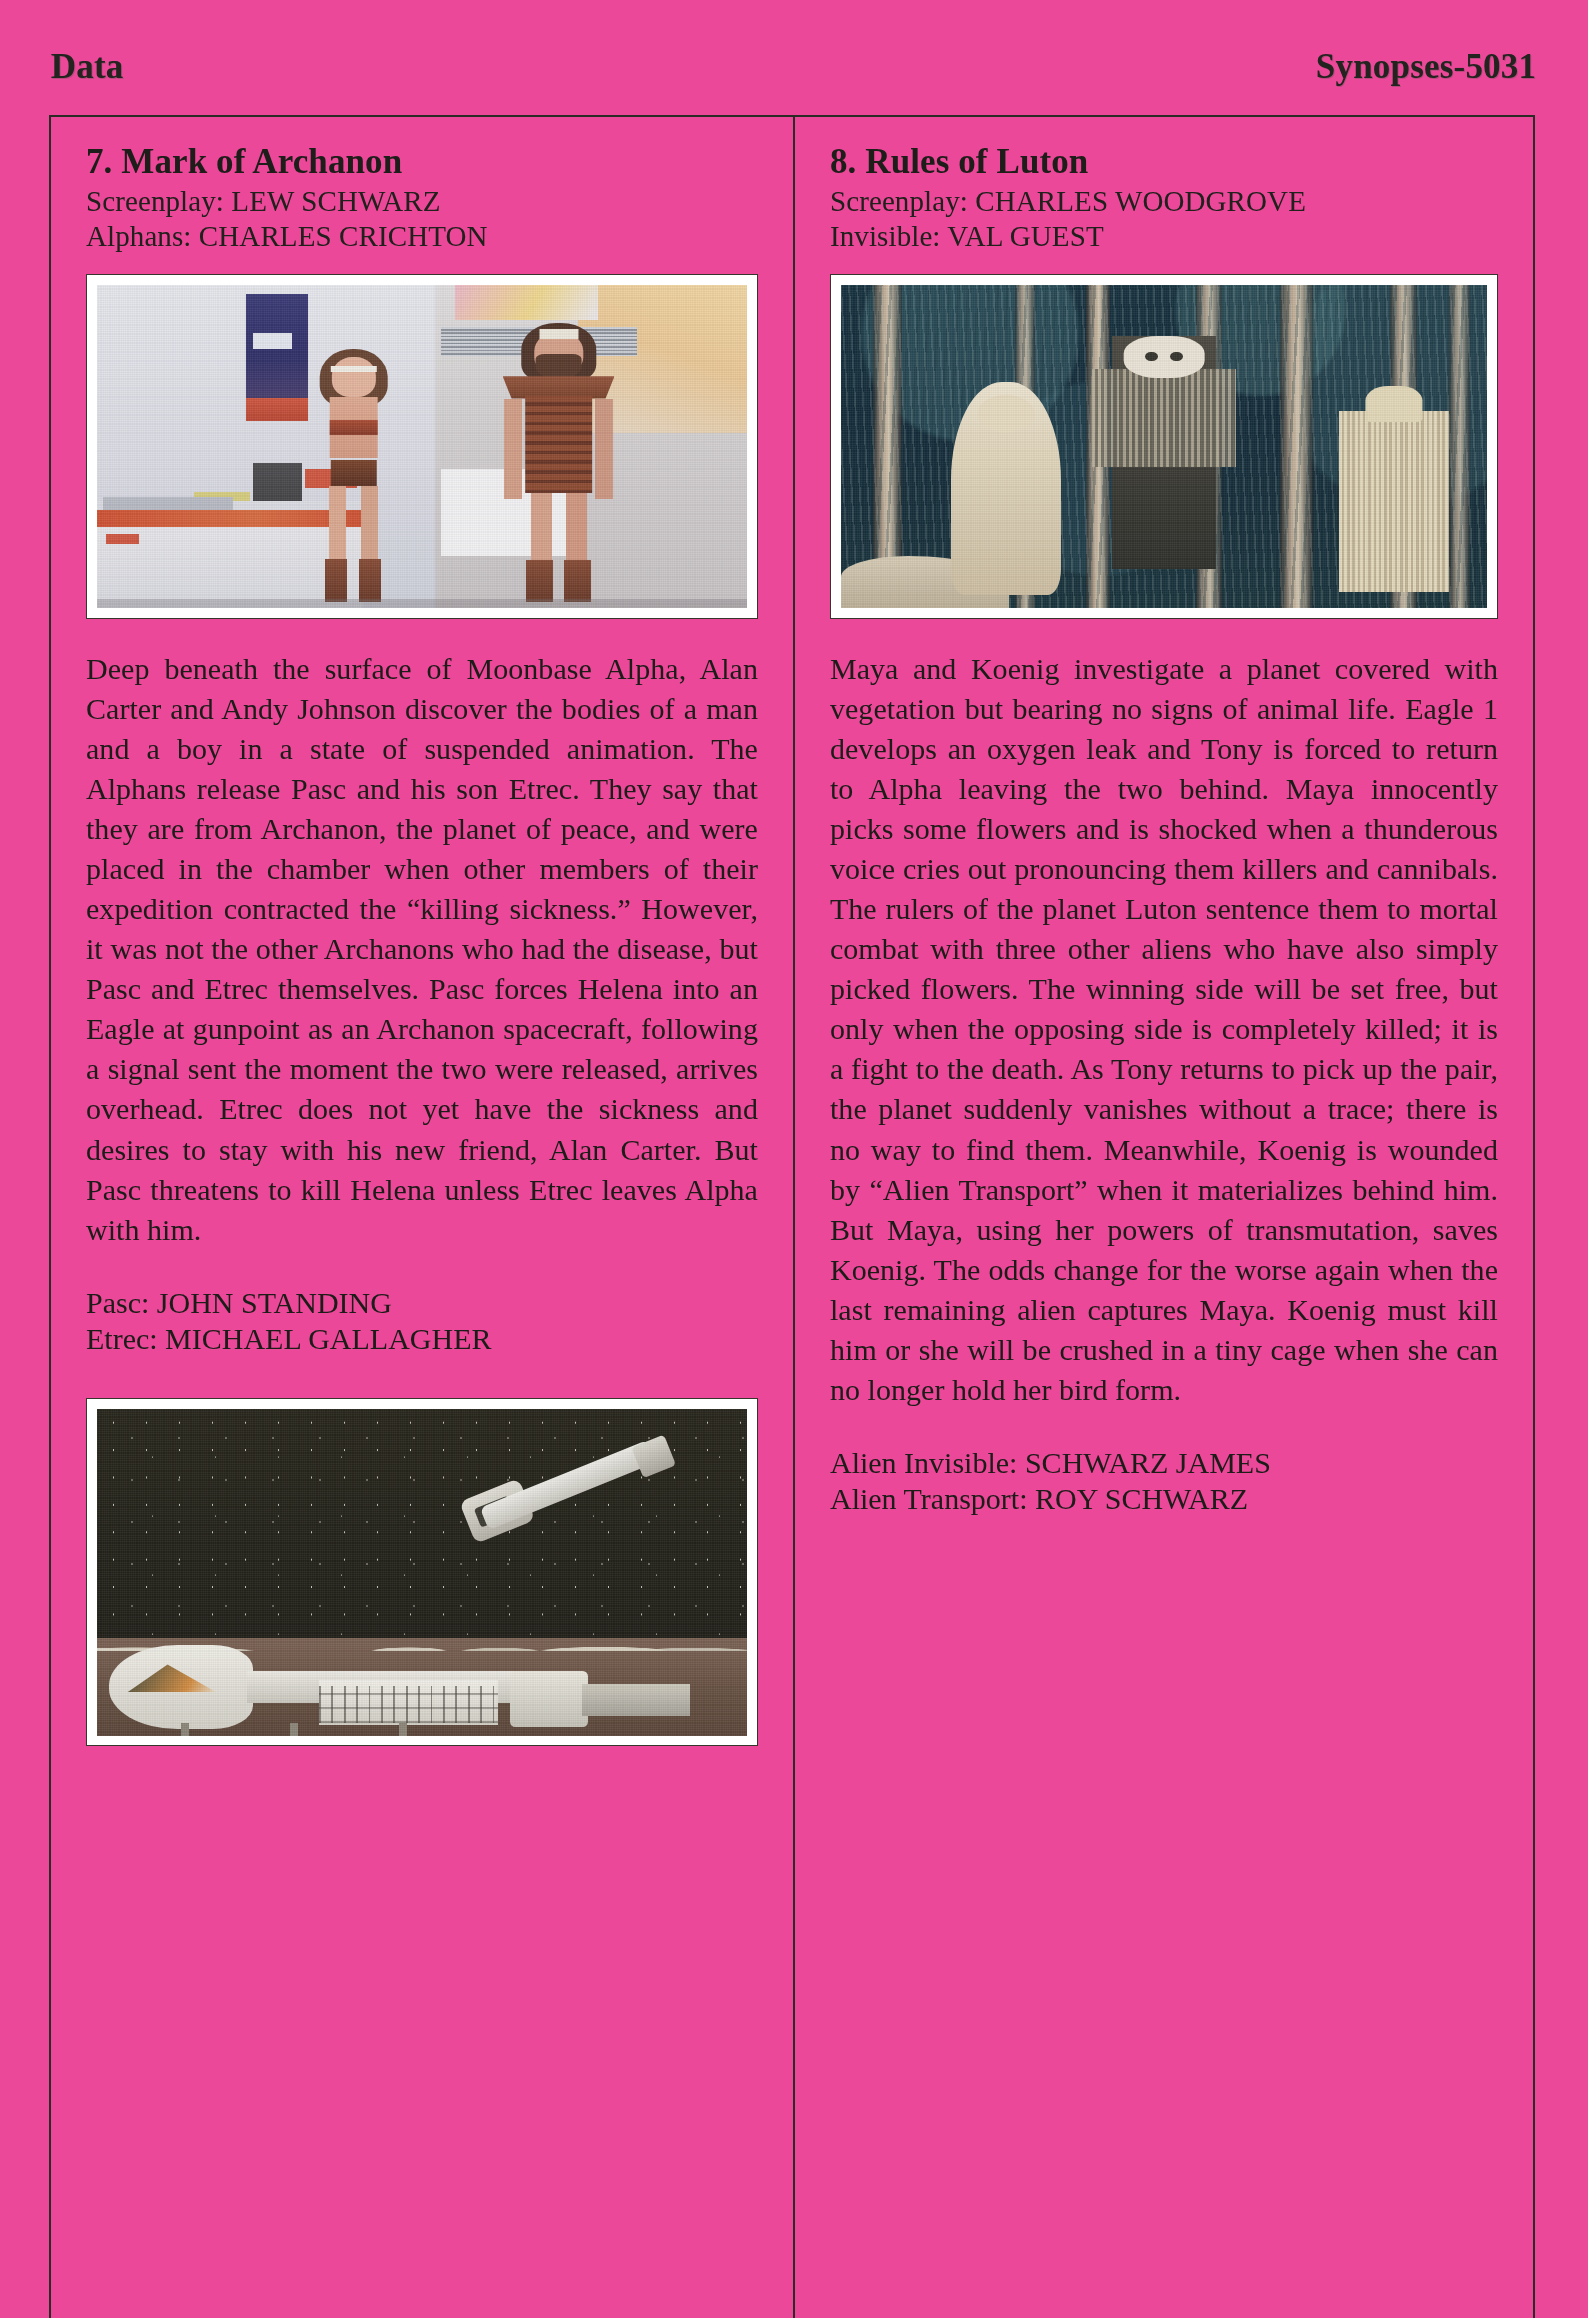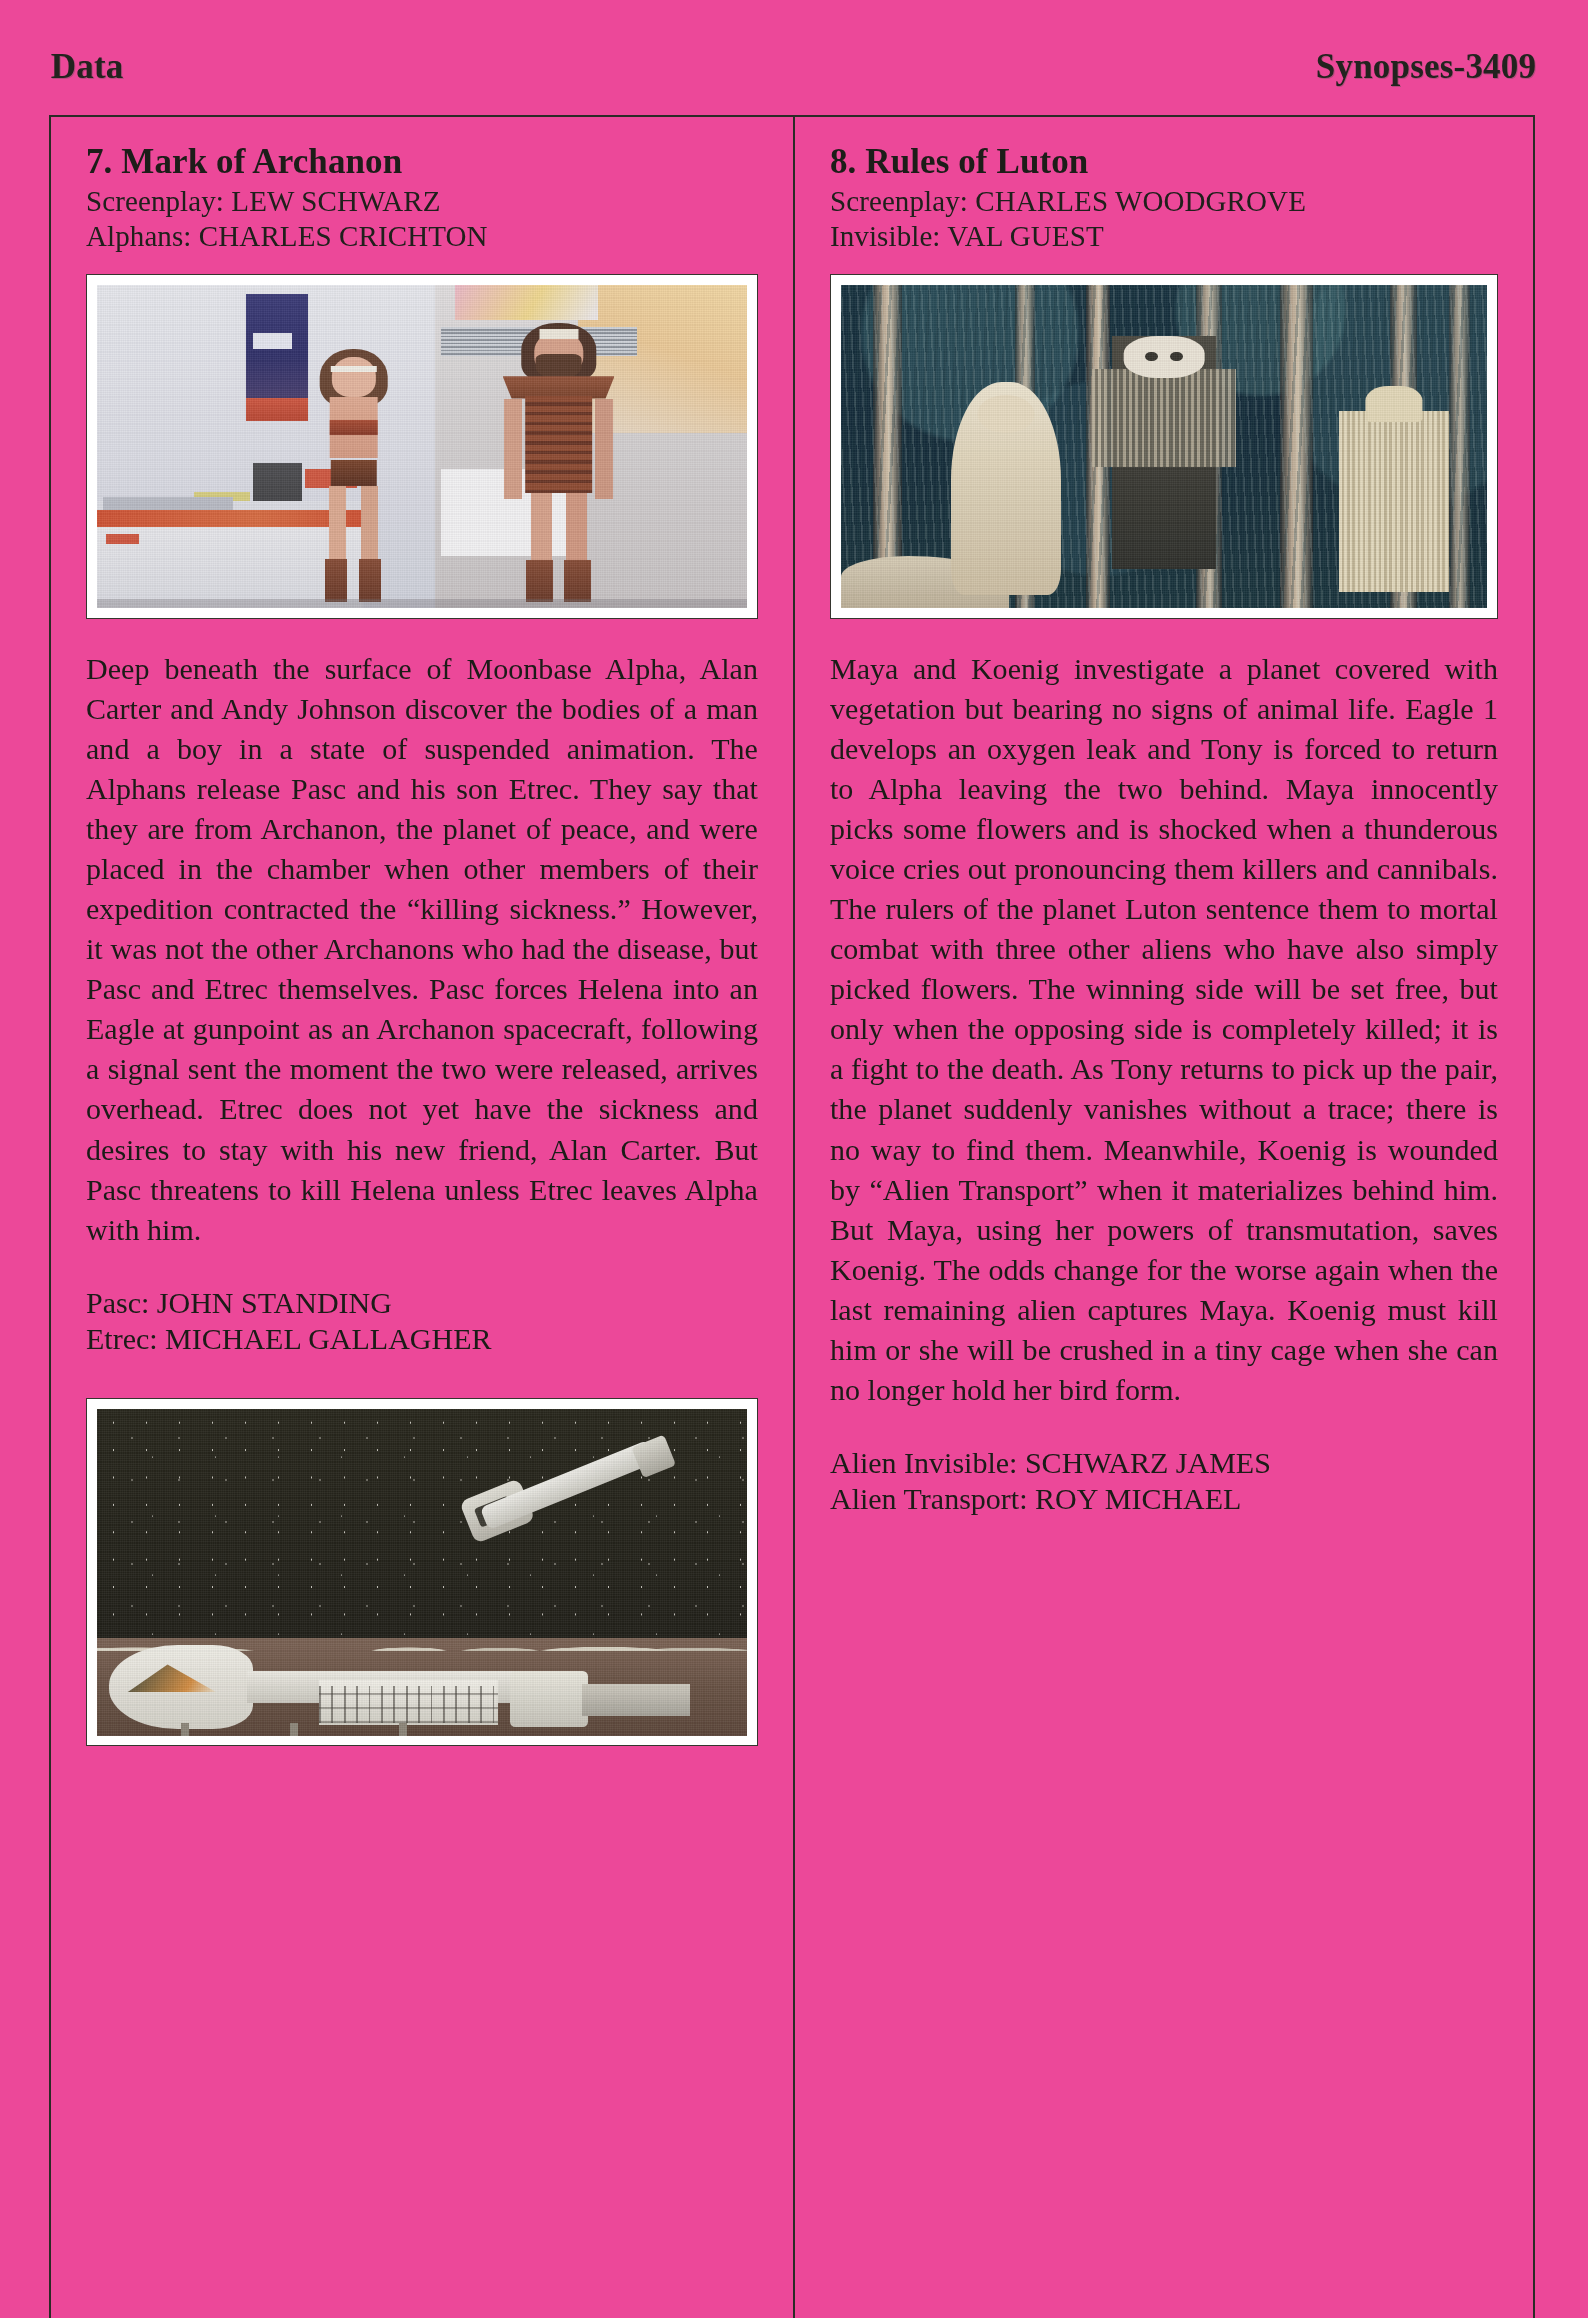--- a/index.html
+++ b/index.html
@@ -388,21 +388,21 @@
   }
   .cast div { white-space: nowrap; }
 </style>
 </head>
 <body>
 
 <div class="page">
 
   <div class="runhead">
     <span class="left">Data</span>
-    <span class="right">Synopses-3409</span>
+    <span class="right">Synopses-5031</span>
   </div>
 
   <div class="frame">
 
     <div class="col col-left">
 
       <h2 class="ep-title">7. Mark of Archanon</h2>
       <p class="credit">Screenplay: LEW SCHWARZ</p>
       <p class="credit">Alphans: CHARLES CRICHTON</p>
 
@@ -526,20 +526,20 @@
           </div>
 
           <div class="grain"></div>
         </div>
       </div>
 
       <p class="synopsis">Maya and Koenig investigate a planet covered with vegetation but bearing no signs of animal life. Eagle 1 develops an oxygen leak and Tony is forced to return to Alpha leaving the two behind. Maya innocently picks some flowers and is shocked when a thunderous voice cries out pronouncing them killers and cannibals. The rulers of the planet Luton sentence them to mortal combat with three other aliens who have also simply picked flowers. The winning side will be set free, but only when the opposing side is completely killed; it is a fight to the death. As Tony returns to pick up the pair, the planet suddenly vanishes without a trace; there is no way to find them. Meanwhile, Koenig is wounded by “Alien Transport” when it materializes behind him. But Maya, using her powers of transmutation, saves Koenig. The odds change for the worse again when the last remaining alien captures Maya. Koenig must kill him or she will be crushed in a tiny cage when she can no longer hold her bird form.</p>
 
       <div class="cast">
         <div>Alien Invisible: SCHWARZ JAMES</div>
-        <div>Alien Transport: ROY MICHAEL</div>
+        <div>Alien Transport: ROY SCHWARZ</div>
       </div>
 
     </div>
 
   </div>
 </div>
 
 
 </body></html>

